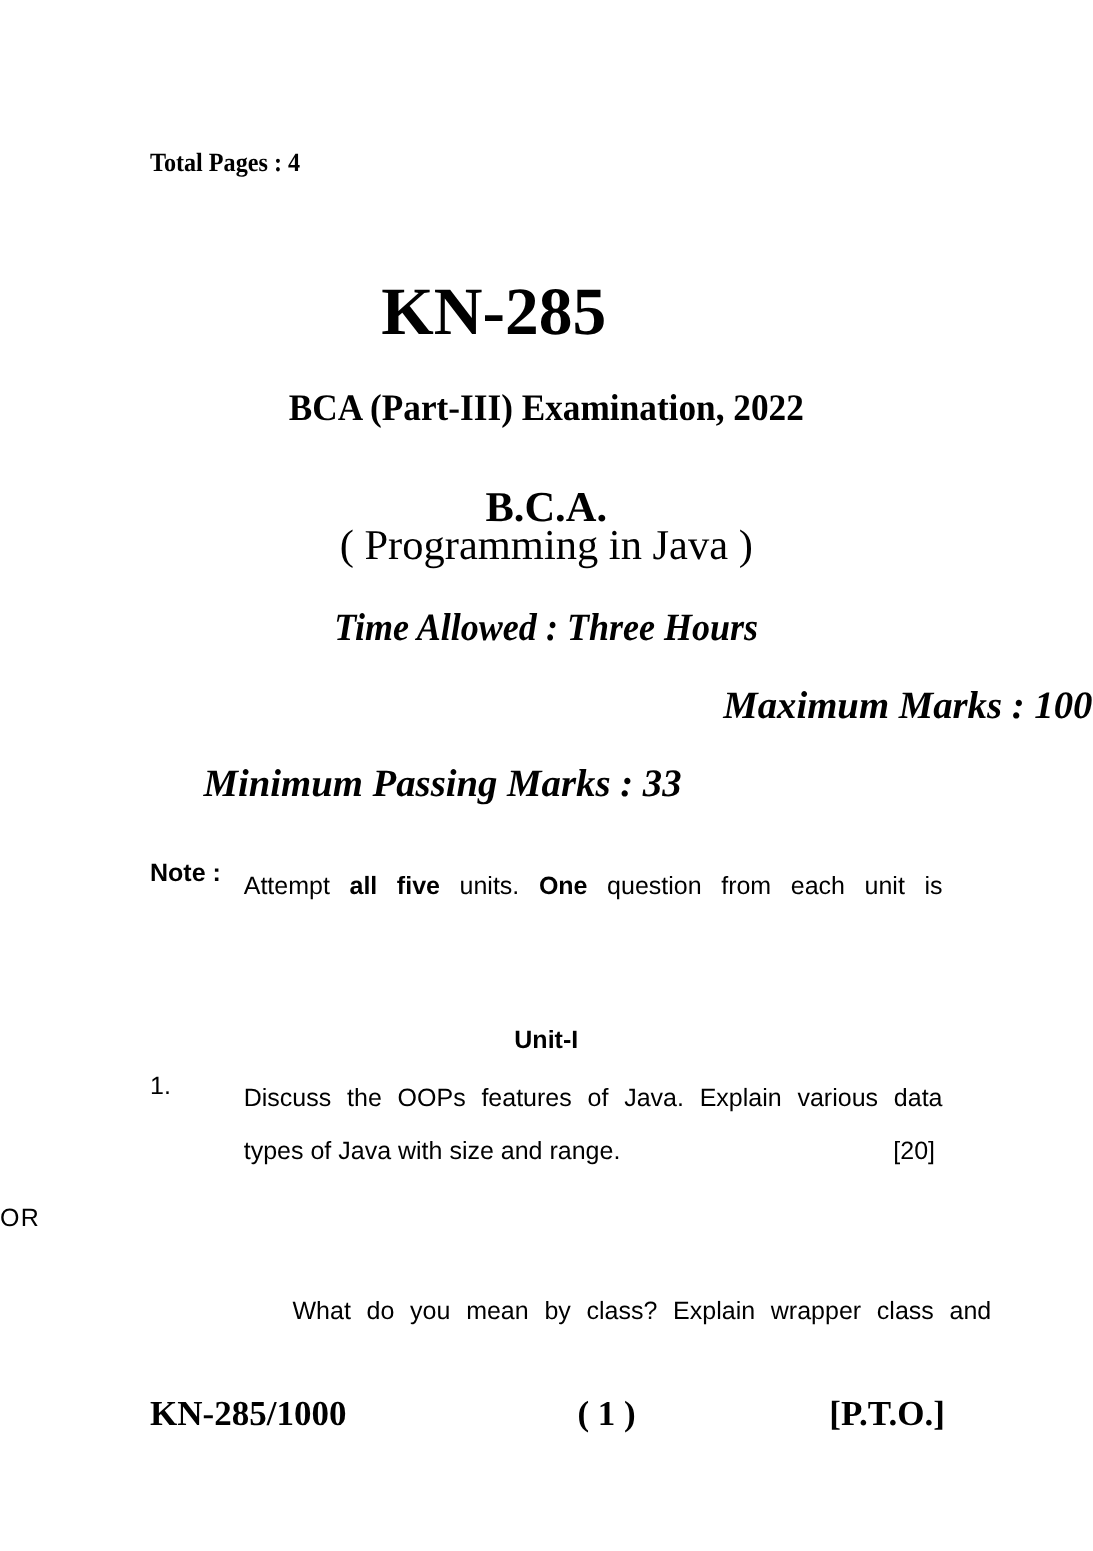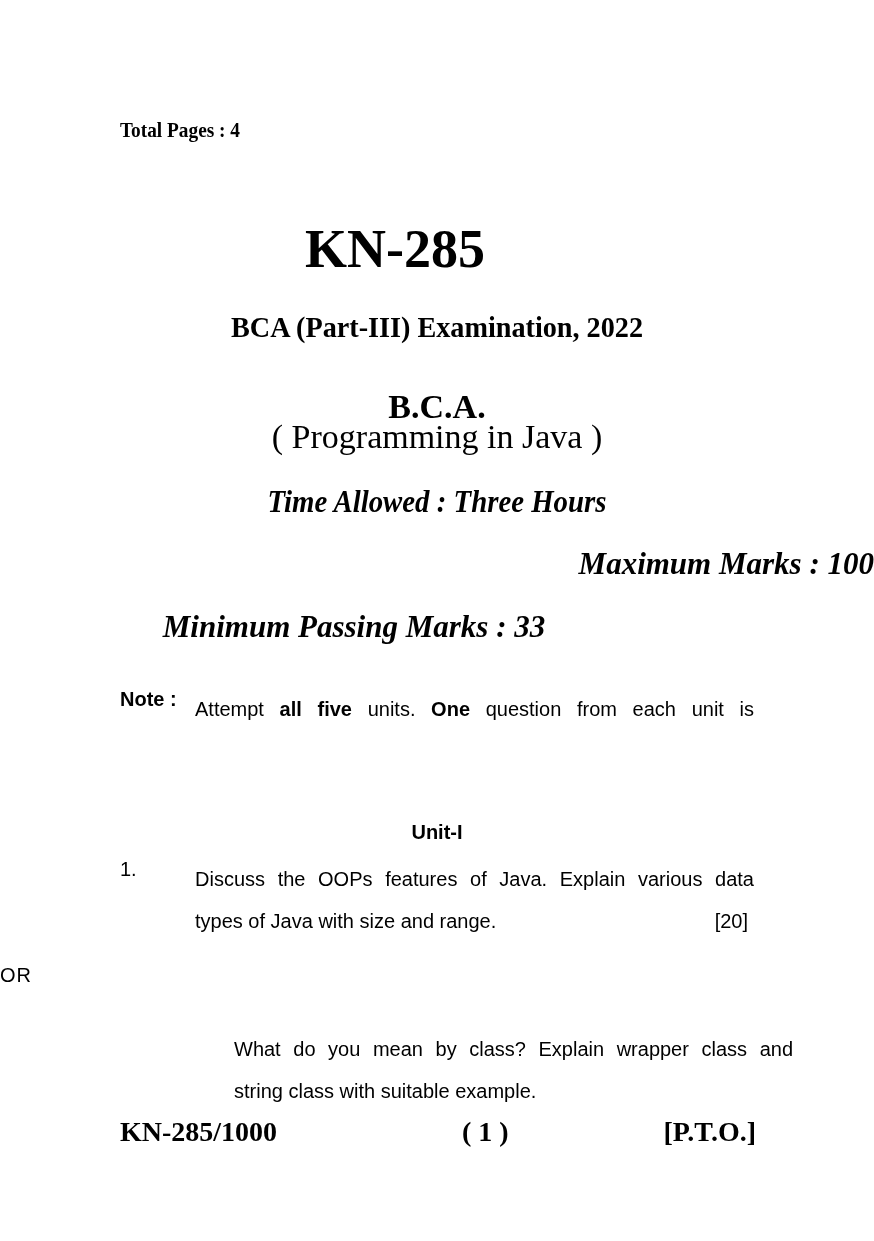--- a/index.html
+++ b/index.html
@@ -55,20 +55,19 @@
   <span class="line2">
     <span>types of Java with size and range.</span>
     <span>[20]</span>
   </span>
 </div>
 
 <div class="abs sans or">OR</div>
 
 <div class="abs sans q1b">
   <span class="line1">What do you mean by class? Explain wrapper class and</span>
-  <span>string class with suitable example.</span>
 </div>
 
 <div class="abs serif footer">
   <span>KN-285/1000</span>
   <span class="page-no">( 1 )</span>
   <span>[P.T.O.]</span>
 </div>
 
 </body></html>

